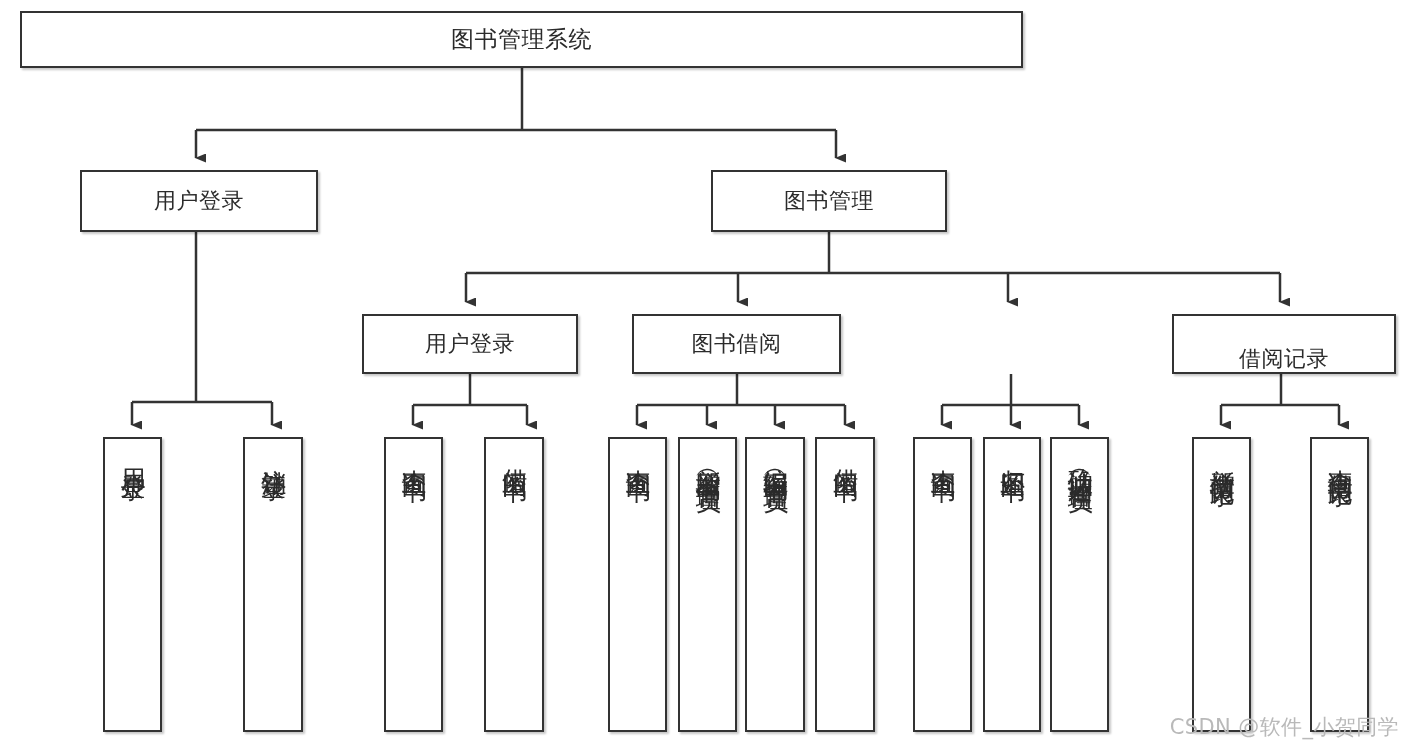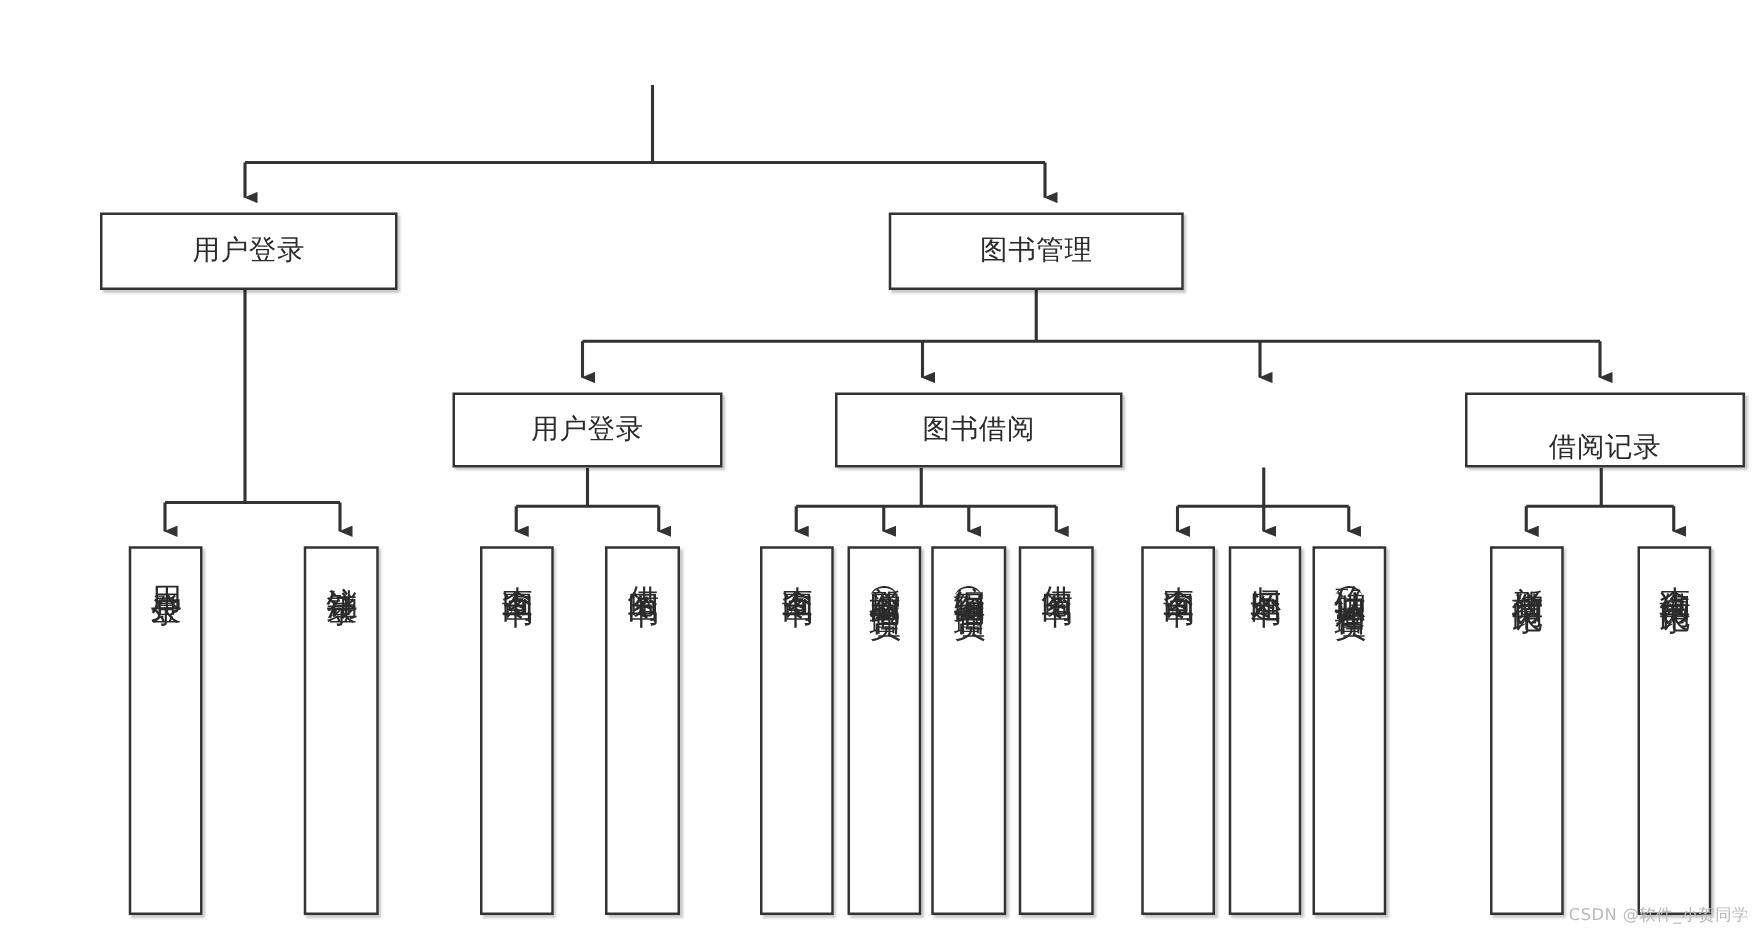--- a/index.html
+++ b/index.html
@@ -55,21 +55,21 @@
     text-orientation:upright;
     font-size:25px;
     line-height:1.05;
     letter-spacing:3px;
     white-space:nowrap;
   }
   .watermark{
     position:absolute;
     right:6px;
     bottom:6px;
-    font-size:13px;
+    font-size:21px;
     color:#b9b9b9;
     letter-spacing:0.4px;
     white-space:nowrap;
     user-select:none;
   }
 </style>
 </head>
 <body>
 
 <div id="canvas">
@@ -118,32 +118,35 @@
       <path d="M1011,405 L1011,425" marker-end="url(#arrow)"></path>
       <path d="M1079,405 L1079,425" marker-end="url(#arrow)"></path>
 
       <path d="M1281,374 L1281,405"></path>
       <path d="M1221,405 L1339,405"></path>
       <path d="M1221,405 L1221,425" marker-end="url(#arrow)"></path>
       <path d="M1339,405 L1339,425" marker-end="url(#arrow)"></path>
     </g>
   </svg>
 
+  <div class="node horiz root" style="left:20px;top:11px;width:1003px;height:57px;">
+    <span class="label">图书管理系统</span>
+  </div>
 
   <div class="node horiz" style="left:80px;top:170px;width:238px;height:62px;">
     <span class="label">用户登录</span>
   </div>
   <div class="node horiz" style="left:711px;top:170px;width:236px;height:62px;">
     <span class="label">图书管理</span>
   </div>
 
   <div class="node horiz" style="left:362px;top:314px;width:216px;height:60px;">
     <span class="label">用户登录</span>
   </div>
-  <div class="node horiz" style="left:668px;top:314px;width:230px;height:60px;">
+  <div class="node horiz" style="left:632px;top:314px;width:209px;height:60px;">
     <span class="label">图书借阅</span>
   </div>
   <div class="node horiz" style="left:1172px;top:314px;width:224px;height:60px;align-items:flex-end;">
     <span class="label">借阅记录</span>
   </div>
 
   <div class="node vert" style="left:103px;top:437px;width:59px;height:295px;">
     <span class="label">用户登录</span>
   </div>
   <div class="node vert" style="left:243px;top:437px;width:60px;height:295px;">

